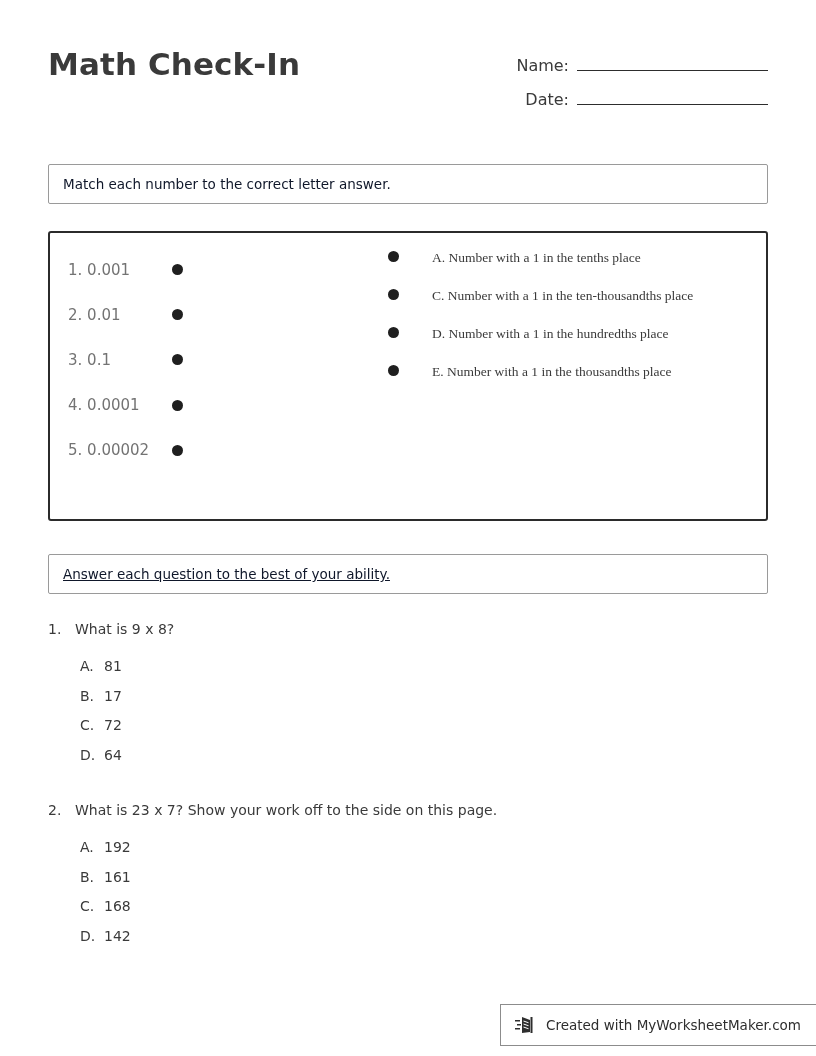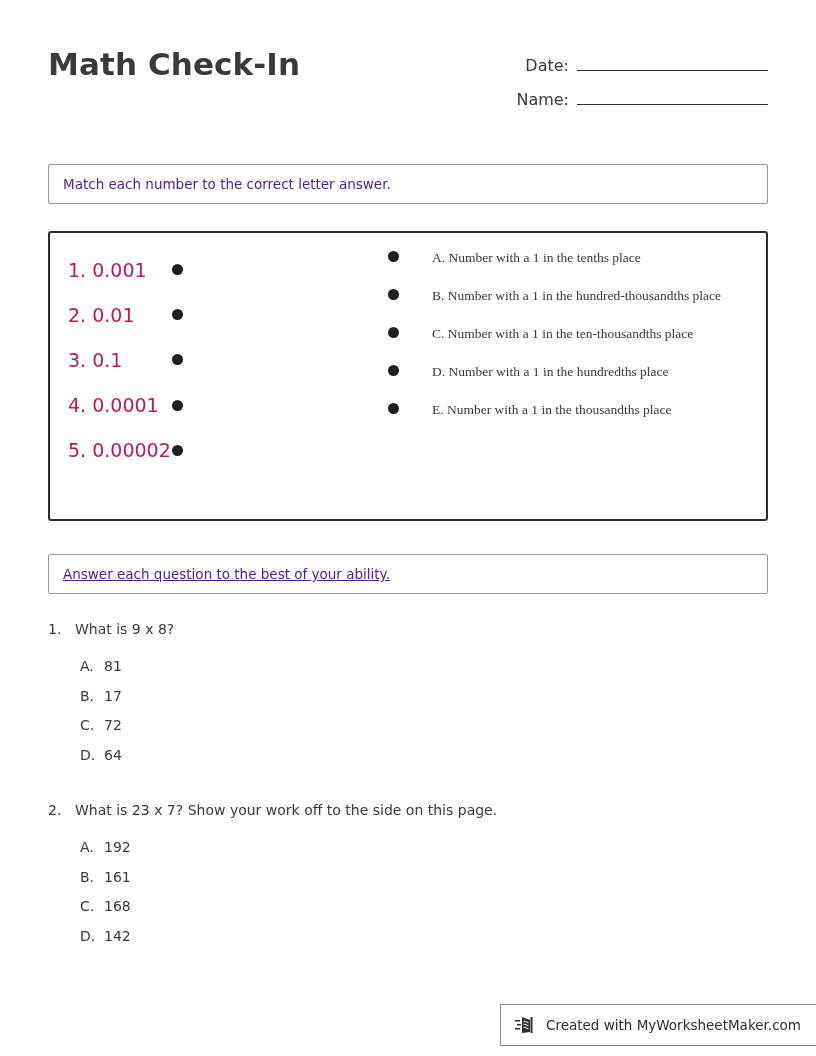--- a/index.html
+++ b/index.html
@@ -70,21 +70,21 @@
   .instruction {
     position: absolute;
     left: 48px;
     width: 720px;
     box-sizing: border-box;
     border: 1px solid #9a9a9a;
     border-radius: 2px;
     background: #ffffff;
     padding: 10px 14px;
     font-size: 13.5px;
-    color: #4c1d95;
+    color: #0f172a;
     line-height: 18px;
   }
   #instruction-1 { top: 164px; }
   #instruction-2 { top: 554px; text-decoration: underline; }
 
   
   .match-box {
     position: absolute;
     left: 48px;
     top: 231px;
@@ -107,22 +107,22 @@
     top: 14px;
     width: 360px;
   }
   .m-left-row {
     display: flex;
     align-items: center;
     height: 45.2px;
   }
   .m-left-text {
     width: 104px;
-    font-size: 19px;
-    color: #be185d;
+    font-size: 15px;
+    color: #737373;
     white-space: nowrap;
   }
   .dot {
     width: 11px;
     height: 11px;
     border-radius: 50%;
     background: #1f1f1f;
     flex: 0 0 auto;
   }
   .m-right-row {
@@ -206,27 +206,27 @@
 </style>
 </head>
 <body>
 
 <div class="page">
 
   <div class="header">
     <div class="title">Math Check-In</div>
     <div class="namedate">
       <div class="nd-row">
+        <span class="nd-label">Name:</span>
+        <span class="nd-line"></span>
+      </div>
+      <div class="nd-row">
         <span class="nd-label">Date:</span>
         <span class="nd-line"></span>
       </div>
-      <div class="nd-row">
-        <span class="nd-label">Name:</span>
-        <span class="nd-line"></span>
-      </div>
     </div>
   </div>
 
   <div class="instruction" id="instruction-1">Match each number to the correct letter answer.</div>
 
   <div class="match-box">
     <div class="match-left">
 
       <div class="m-left-row">
         <span class="m-left-text">
@@ -270,24 +270,20 @@
 
     </div>
 
     <div class="match-right">
 
       <div class="m-right-row">
         <span class="dot"></span>
         <span class="m-right-text">A. Number with a 1 in the tenths place</span>
       </div>
 
-      <div class="m-right-row">
-        <span class="dot"></span>
-        <span class="m-right-text">B. Number with a 1 in the hundred-thousandths place</span>
-      </div>
 
       <div class="m-right-row">
         <span class="dot"></span>
         <span class="m-right-text">C. Number with a 1 in the ten-thousandths place</span>
       </div>
 
       <div class="m-right-row">
         <span class="dot"></span>
         <span class="m-right-text">D. Number with a 1 in the hundredths place</span>
       </div>

